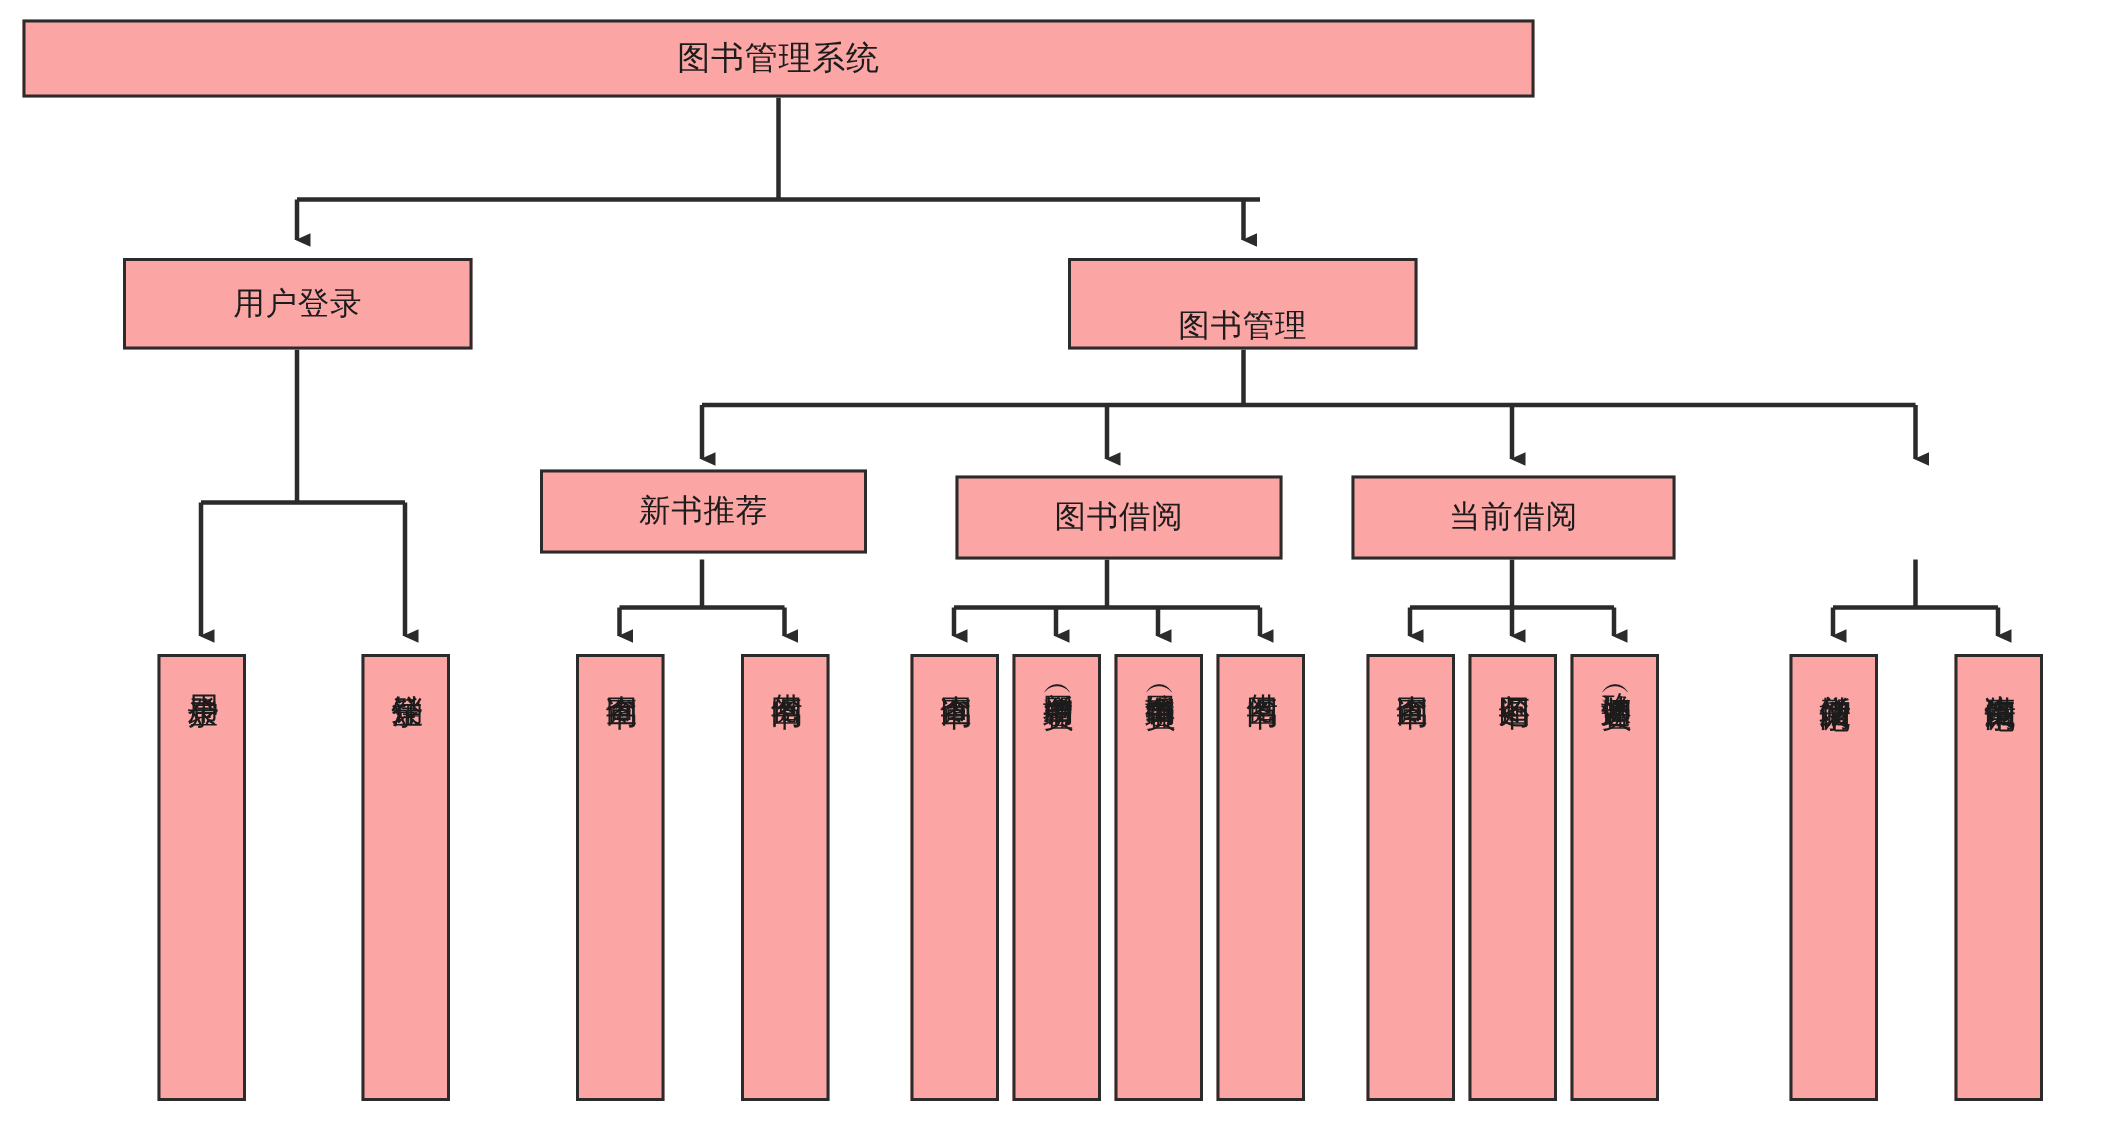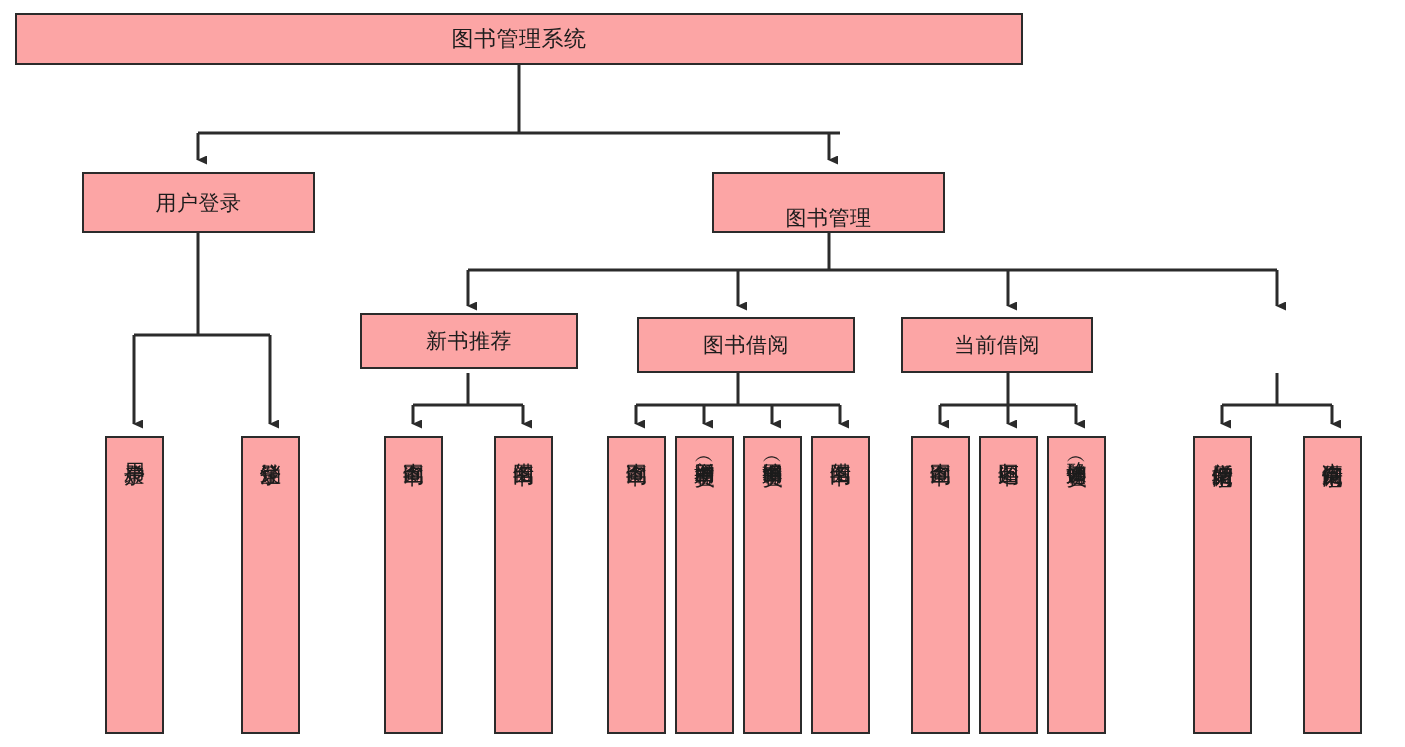--- a/index.html
+++ b/index.html
@@ -143,21 +143,21 @@
   <div class="node horiz" style="left:712px; top:172px; width:233px; height:61px;align-items:flex-end;">
     <span class="node-label">图书管理</span>
   </div>
 
   <div class="node horiz" style="left:360px; top:313px; width:218px; height:56px;">
     <span class="node-label">新书推荐</span>
   </div>
   <div class="node horiz" style="left:613px; top:317px; width:218px; height:56px;margin-left:24px;">
     <span class="node-label">图书借阅</span>
   </div>
-  <div class="node horiz" style="left:901px; top:317px; width:192px; height:56px;">
+  <div class="node horiz" style="left:901px; top:317px; width:216px; height:56px;">
     <span class="node-label">当前借阅</span>
   </div>
 
   <div class="node vert" style="left:105px; top:436px; width:59px; height:298px;">
     <span class="node-label">用户登录</span>
   </div>
   <div class="node vert" style="left:241px; top:436px; width:59px; height:298px;">
     <span class="node-label">注销登录</span>
   </div>
 

